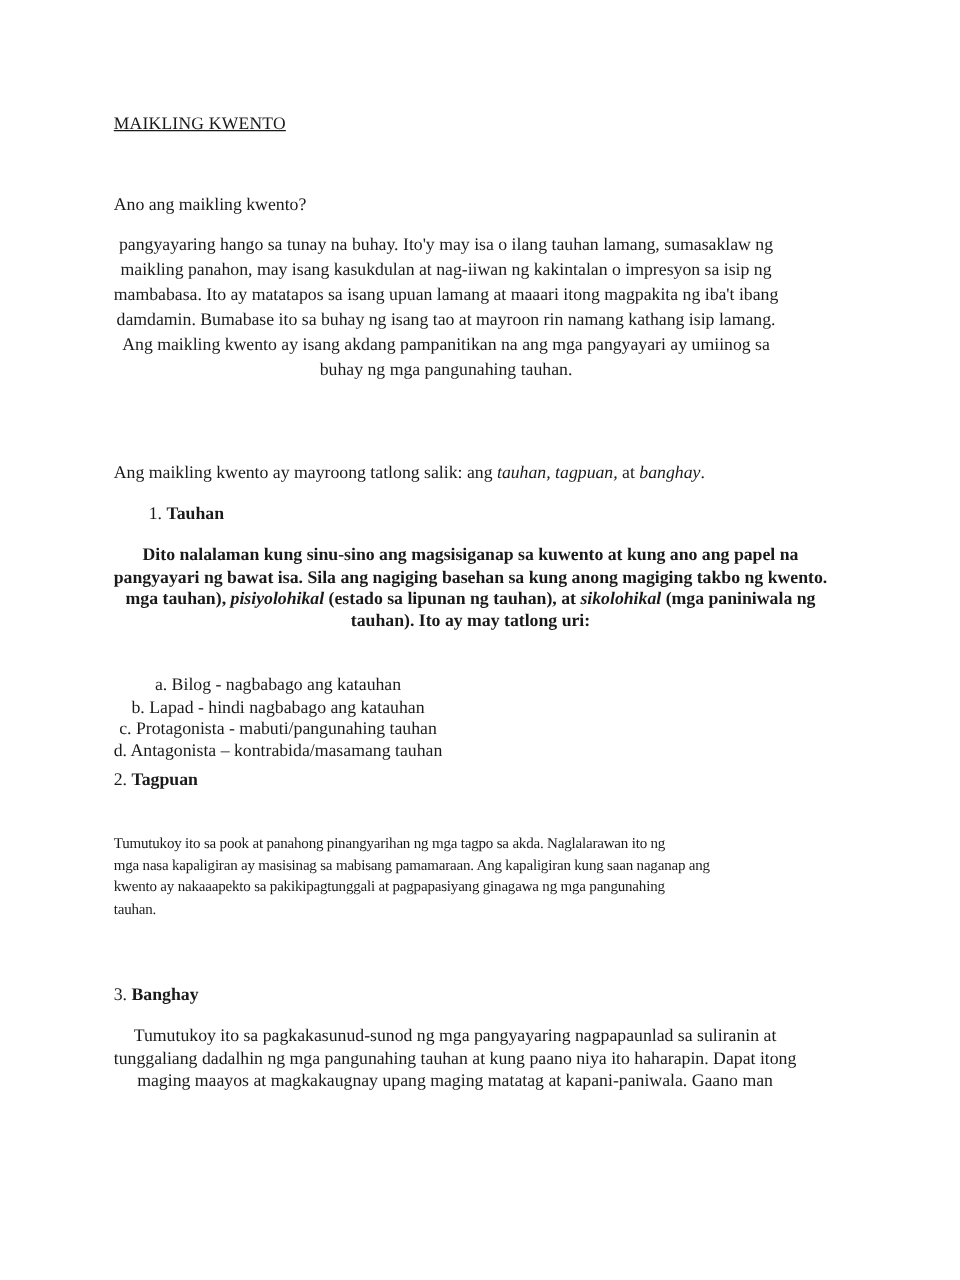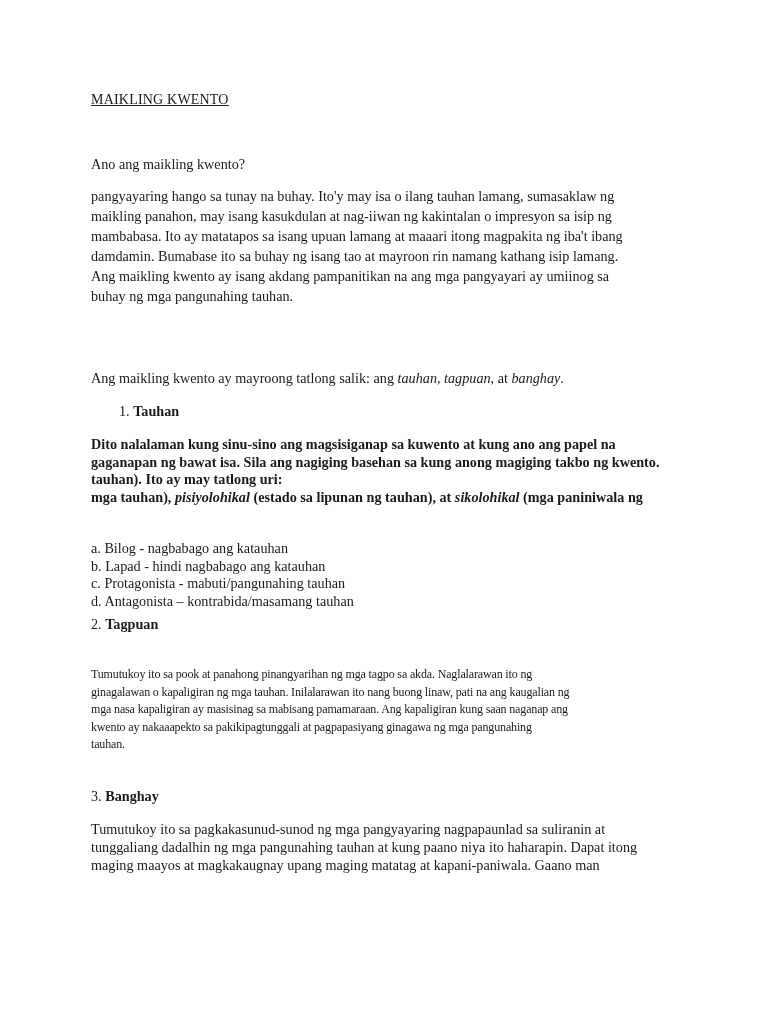--- a/index.html
+++ b/index.html
@@ -29,20 +29,21 @@
     }
     .title {
       top: 92px;
       font-size: 14px;
       text-decoration: underline;
       letter-spacing: 0.2px;
     }
     .body-text {
       font-size: 14.2px;
       line-height: 20px;
+      text-align: center;
     }
     .small-text {
       font-size: 12px;
       line-height: 17.6px;
       letter-spacing: -0.15px;
     }
     .line { display: block; white-space: nowrap; }
     .heading b { font-weight: bold; }
     .list-line { display: block; white-space: nowrap; }
     em { font-style: italic; }
@@ -68,39 +69,38 @@
   <div class="abs body-text" style="top:368px;">
     <span>Ang maikling kwento ay mayroong tatlong salik: ang </span><em>tauhan,</em> <em>tagpuan,</em><span> at </span><em>banghay</em><span>.</span>
   </div>
 
   <div class="abs body-text heading" style="top:401px;margin-left:28px;">
     <span>1. </span><b>Tauhan</b>
   </div>
 
   <div class="abs body-text" style="top:436px; line-height:17.6px;font-weight:bold;">
     <span class="line">Dito nalalaman kung sinu-sino ang magsisiganap sa kuwento at kung ano ang papel na</span>
-    <span class="line">gaganapan ng bawat isa. Sila ang nagiging basehan sa kung anong magiging takbo ng kwento.</span>
+    <span class="line">pangyayari ng bawat isa. Sila ang nagiging basehan sa kung anong magiging takbo ng kwento.</span>
+    <span class="line"><span>mga tauhan), </span><em>pisiyolohikal</em><span> (estado sa lipunan ng tauhan), at </span><em>sikolohikal</em><span> (mga paniniwala ng</span></span>
     <span class="line">tauhan). Ito ay may tatlong uri:</span>
-    <span class="line"><span>mga tauhan), </span><em>pisiyolohikal</em><span> (estado sa lipunan ng tauhan), at </span><em>sikolohikal</em><span> (mga paniniwala ng</span></span>
   </div>
 
   <div class="abs body-text" style="top:540px; line-height:17.6px;">
     <span class="list-line">a. Bilog - nagbabago ang katauhan</span>
     <span class="list-line">b. Lapad - hindi nagbabago ang katauhan</span>
     <span class="list-line">c. Protagonista - mabuti/pangunahing tauhan</span>
     <span class="list-line">d. Antagonista – kontrabida/masamang tauhan</span>
   </div>
 
   <div class="abs body-text heading" style="top:614px;">
     <span>2. </span><b>Tagpuan</b>
   </div>
 
   <div class="abs small-text" style="top:666px;">
     <span class="line">Tumutukoy ito sa pook at panahong pinangyarihan ng mga tagpo sa akda. Naglalarawan ito ng</span>
-    <span class="line">ginagalawan o kapaligiran ng mga tauhan. Inilalarawan ito nang buong linaw, pati na ang kaugalian ng</span>
     <span class="line">mga nasa kapaligiran ay masisinag sa mabisang pamamaraan. Ang kapaligiran kung saan naganap ang</span>
     <span class="line">kwento ay nakaaapekto sa pakikipagtunggali at pagpapasiyang ginagawa ng mga pangunahing</span>
     <span class="line">tauhan.</span>
   </div>
 
   <div class="abs body-text heading" style="top:786px;">
     <span>3. </span><b>Banghay</b>
   </div>
 
   <div class="abs body-text" style="top:820px; line-height:18px;">

